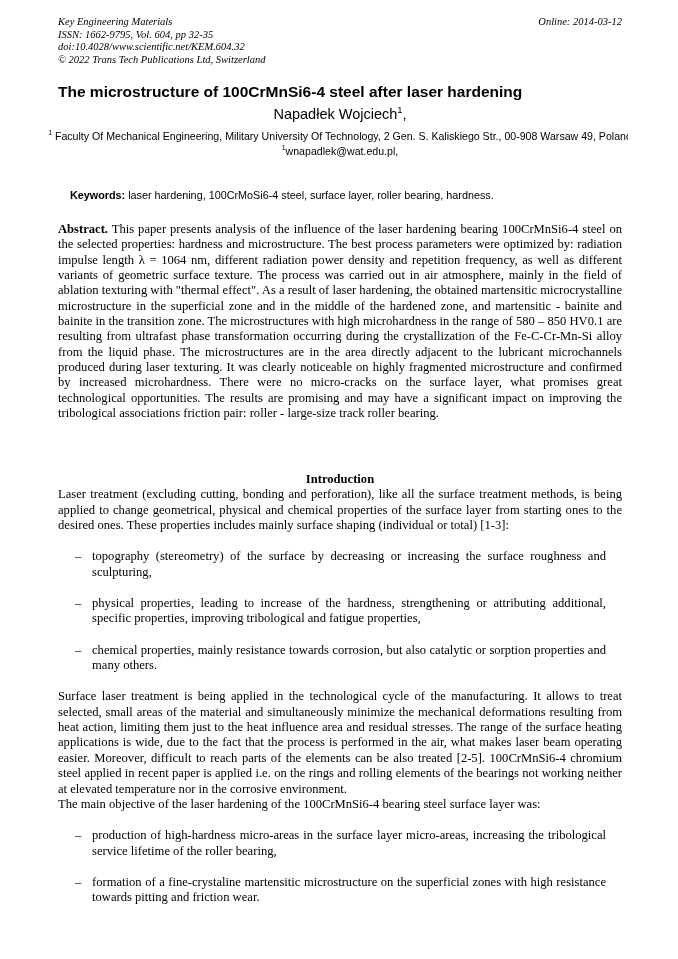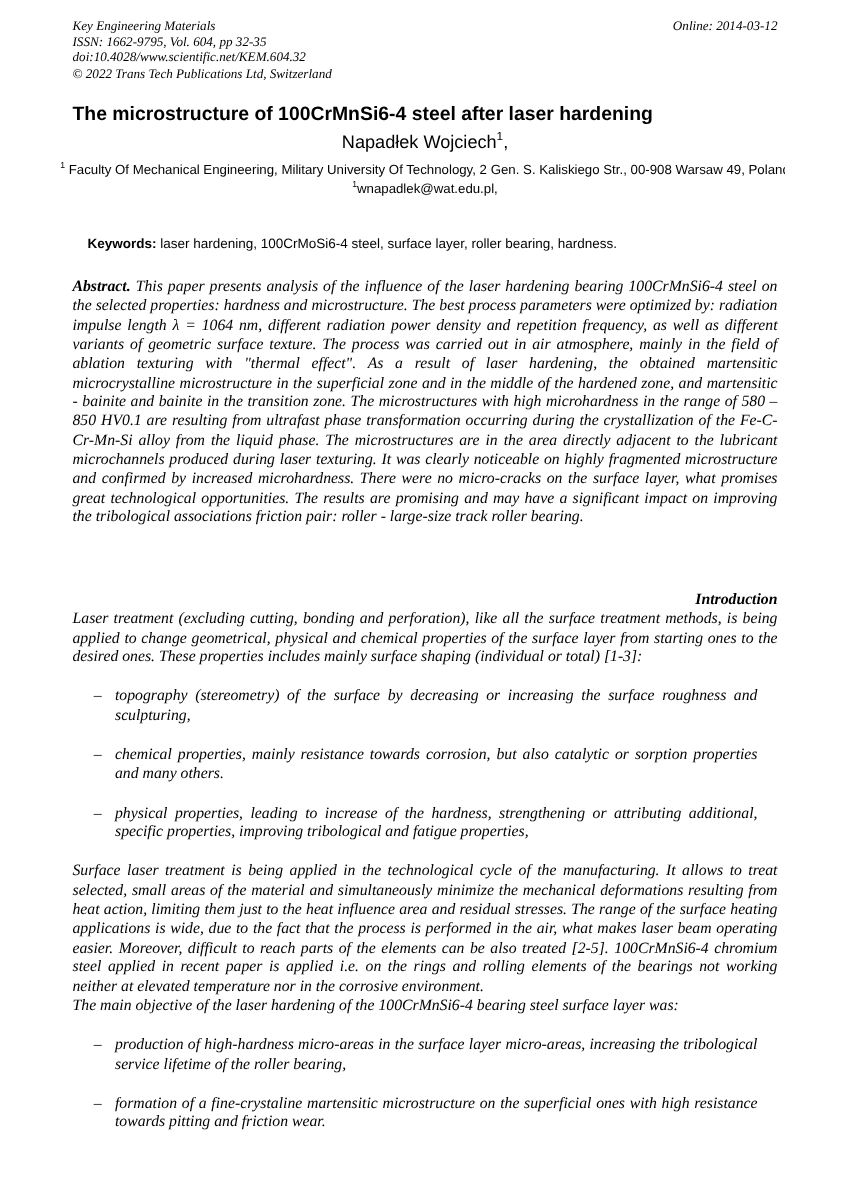--- a/index.html
+++ b/index.html
@@ -99,28 +99,27 @@
   
   .body-block {
     position: absolute;
     left: 58px;
     width: 564px;
     font-family: "Liberation Serif", serif;
     font-size: 12.6px;
     line-height: 15.35px;
     text-align: justify;
     text-justify: inter-word;
-    font-style: italic;
   }
   .abstract-block { top: 222px; }
   .intro-block    { top: 472px; }
 
   .section-heading {
     font-weight: bold;
-    text-align: right;
+    text-align: center;
     margin: 0 0 0 0;
   }
   .para {
     margin: 0;
     text-align: justify;
   }
   .para .lead-bold {
     font-weight: bold;
   }
 
@@ -180,24 +179,24 @@
 
   <div class="body-block abstract-block">
     <p class="para"><span class="lead-bold">Abstract.</span><span> This paper presents analysis of the influence of the laser hardening bearing 100CrMnSi6-4 steel on the selected properties: hardness and microstructure. The best process parameters were optimized by: radiation impulse length λ = 1064 nm, different radiation power density and repetition frequency, as well as different variants of geometric surface texture. The process was carried out in air atmosphere, mainly in the field of ablation texturing with "thermal effect". As a result of laser hardening, the obtained martensitic microcrystalline microstructure in the superficial zone and in the middle of the hardened zone, and martensitic - bainite and bainite in the transition zone. The microstructures with high microhardness in the range of 580 – 850 HV0.1 are resulting from ultrafast phase transformation occurring during the crystallization of the Fe-C-Cr-Mn-Si alloy from the liquid phase. The microstructures are in the area directly adjacent to the lubricant microchannels produced during laser texturing. It was clearly noticeable on highly fragmented microstructure and confirmed by increased microhardness. There were no micro-cracks on the surface layer, what promises great technological opportunities. The results are promising and may have a significant impact on improving the tribological associations friction pair: roller - large-size track roller bearing.</span></p>
   </div>
 
   <div class="body-block intro-block">
     <p class="section-heading">Introduction</p>
     <p class="para">Laser treatment (excluding cutting, bonding and perforation), like all the surface treatment methods, is being applied to change geometrical, physical and chemical properties of the surface layer from starting ones to the desired ones. These properties includes mainly surface shaping (individual or total) [1-3]:</p>
     <ul class="dash-list">
       <li>topography (stereometry) of the surface by decreasing or increasing the surface roughness and sculpturing,</li>
+      <li>physical properties, leading to increase of the hardness, strengthening or attributing additional, specific properties, improving tribological and fatigue properties,</li>
       <li>chemical properties, mainly resistance towards corrosion, but also catalytic or sorption properties and many others.</li>
-      <li>physical properties, leading to increase of the hardness, strengthening or attributing additional, specific properties, improving tribological and fatigue properties,</li>
     </ul>
     <p class="para">Surface laser treatment is being applied in the technological cycle of the manufacturing. It allows to treat selected, small areas of the material and simultaneously minimize the mechanical deformations resulting from heat action, limiting them just to the heat influence area and residual stresses. The range of the surface heating applications is wide, due to the fact that the process is performed in the air, what makes laser beam operating easier. Moreover, difficult to reach parts of the elements can be also treated [2-5]. 100CrMnSi6-4 chromium steel applied in recent paper is applied i.e. on the rings and rolling elements of the bearings not working neither at elevated temperature nor in the corrosive environment.</p>
     <p class="para">The main objective of the laser hardening of the 100CrMnSi6-4 bearing steel surface layer was:</p>
     <ul class="dash-list">
       <li>production of high-hardness micro-areas in the surface layer micro-areas, increasing the tribological service lifetime of the roller bearing,</li>
-      <li>formation of a fine-crystaline martensitic microstructure on the superficial ones with high resistance towards pitting and friction wear.</li>
+      <li>formation of a fine-crystaline martensitic microstructure on the superficial zones with high resistance towards pitting and friction wear.</li>
     </ul>
   </div>
 
 </div>
 
 </body></html>

